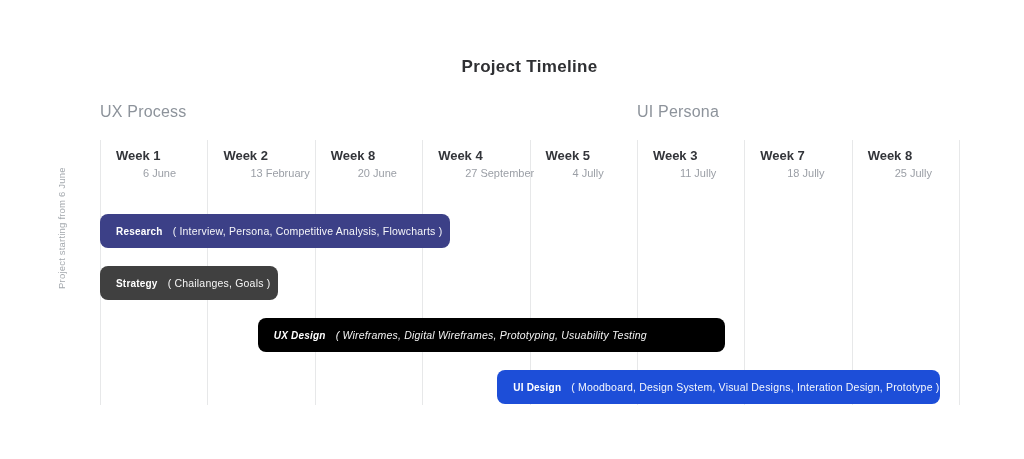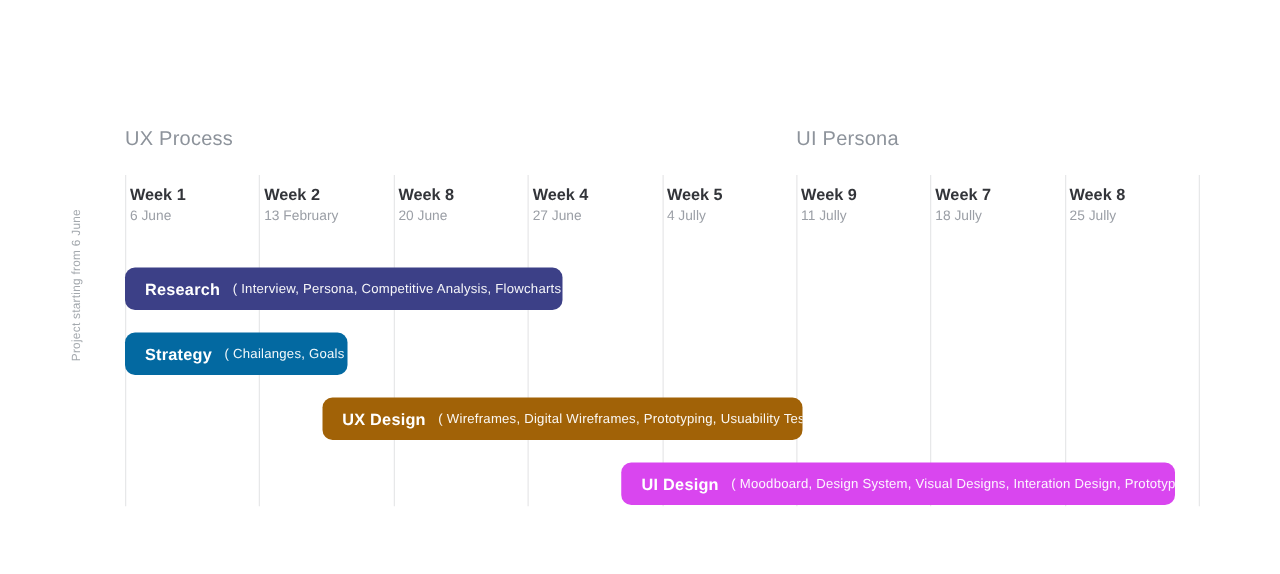--- a/index.html
+++ b/index.html
@@ -19,36 +19,37 @@
     writing-mode:vertical-rl;transform:rotate(180deg);
     font-size:9.5px;color:#a3a8ad;text-align:center;letter-spacing:.2px;
   }
   #grid{
     position:absolute;left:100px;top:140px;width:859px;height:265px;
   }
   .grid-line{
     position:absolute;top:0;bottom:0;width:1px;background:#e7e8e9;
   }
   .week-col{
-    position:absolute;top:8px;padding-left:4px;white-space:nowrap;
+    position:absolute;top:8px;padding-left:16px;white-space:nowrap;
   }
   .week-label{display:block;font-size:13px;font-weight:700;color:#33353a;}
-  .week-date{display:block;margin-top:4px;font-size:11px;color:#9b9fa6;}
+  .week-date{display:block;margin-top:4px;font-size:11px;color:#9b9fa6;margin-left:27px;}
   .task-bar{
     position:absolute;height:34px;border-radius:8px;color:#fff;
     display:flex;align-items:center;padding-left:16px;box-sizing:border-box;
     white-space:nowrap;overflow:hidden;
   }
-  .task-name{font-size:13px;font-weight:700;letter-spacing:.2px;}
+  .task-name{font-size:10px;font-weight:700;letter-spacing:.2px;}
   .task-details{font-size:10.5px;margin-left:10px;opacity:.95;letter-spacing:.2px;}
 </style>
 </head>
 <body>
 
 <div id="stage">
+  <div class="page-title">Project Timeline</div>
   <div class="section-header" style="left:100px">UX Process</div>
   <div class="section-header" style="left:637px">UI Persona</div>
   <div class="y-axis-label">Project starting from 6 June</div>
 
   <div id="grid">
       <div class="grid-line" style="left: 0px;"></div>
       <div class="grid-line" style="left: 107.375px;"></div>
       <div class="grid-line" style="left: 214.75px;"></div>
       <div class="grid-line" style="left: 322.125px;"></div>
       <div class="grid-line" style="left: 429.5px;"></div>
@@ -66,57 +67,57 @@
       <span class="week-date">13 February</span>
     </div>
 
     <div class="week-col" style="left: 214.75px;">
       <span class="week-label">Week 8</span>
       <span class="week-date">20 June</span>
     </div>
 
     <div class="week-col" style="left: 322.125px;">
       <span class="week-label">Week 4</span>
-      <span class="week-date">27 June</span>
+      <span class="week-date">27 September</span>
     </div>
 
     <div class="week-col" style="left: 429.5px;">
       <span class="week-label">Week 5</span>
       <span class="week-date">4 Jully</span>
     </div>
 
     <div class="week-col" style="left: 536.875px;">
-      <span class="week-label">Week 9</span>
+      <span class="week-label">Week 3</span>
       <span class="week-date">11 Jully</span>
     </div>
 
     <div class="week-col" style="left: 644.25px;">
       <span class="week-label">Week 7</span>
       <span class="week-date">18 Jully</span>
     </div>
 
     <div class="week-col" style="left: 751.625px;">
       <span class="week-label">Week 8</span>
       <span class="week-date">25 Jully</span>
     </div>
 
     <div class="task-bar" style="left: 0px; width: 350.042px; top: 74px; height: 34px; background: rgb(60, 64, 135);">
       <span class="task-name">Research</span>
       <span class="task-details">( Interview, Persona, Competitive Analysis, Flowcharts )</span>
     </div>
 
-    <div class="task-bar" style="left: 0px; width: 178.242px; top: 126px; height: 34px; background: #0369a1;">
+    <div class="task-bar" style="left: 0px; width: 178.242px; top: 126px; height: 34px; background: #404040;">
       <span class="task-name">Strategy</span>
       <span class="task-details">( Chailanges, Goals )</span>
     </div>
 
-    <div class="task-bar" style="left: 157.841px; width: 384px; top: 178px; height: 34px; background: #a16207;">
+    <div class="task-bar" style="left: 157.841px; width: 467px; top: 178px; height: 34px; background: #000000; font-style: italic;">
       <span class="task-name">UX Design</span>
       <span class="task-details">( Wireframes, Digital Wireframes, Prototyping, Usuability Testing</span>
     </div>
 
-    <div class="task-bar" style="left: 397.288px; width: 442.385px; top: 230px; height: 34px; background: #d946ef;">
+    <div class="task-bar" style="left: 397.288px; width: 442.385px; top: 230px; height: 34px; background: #1d4ed8;">
       <span class="task-name">UI Design</span>
       <span class="task-details">( Moodboard, Design System, Visual Designs, Interation Design, Prototype )</span>
     </div>
   </div>
 
 </div>
 
 </body></html>

